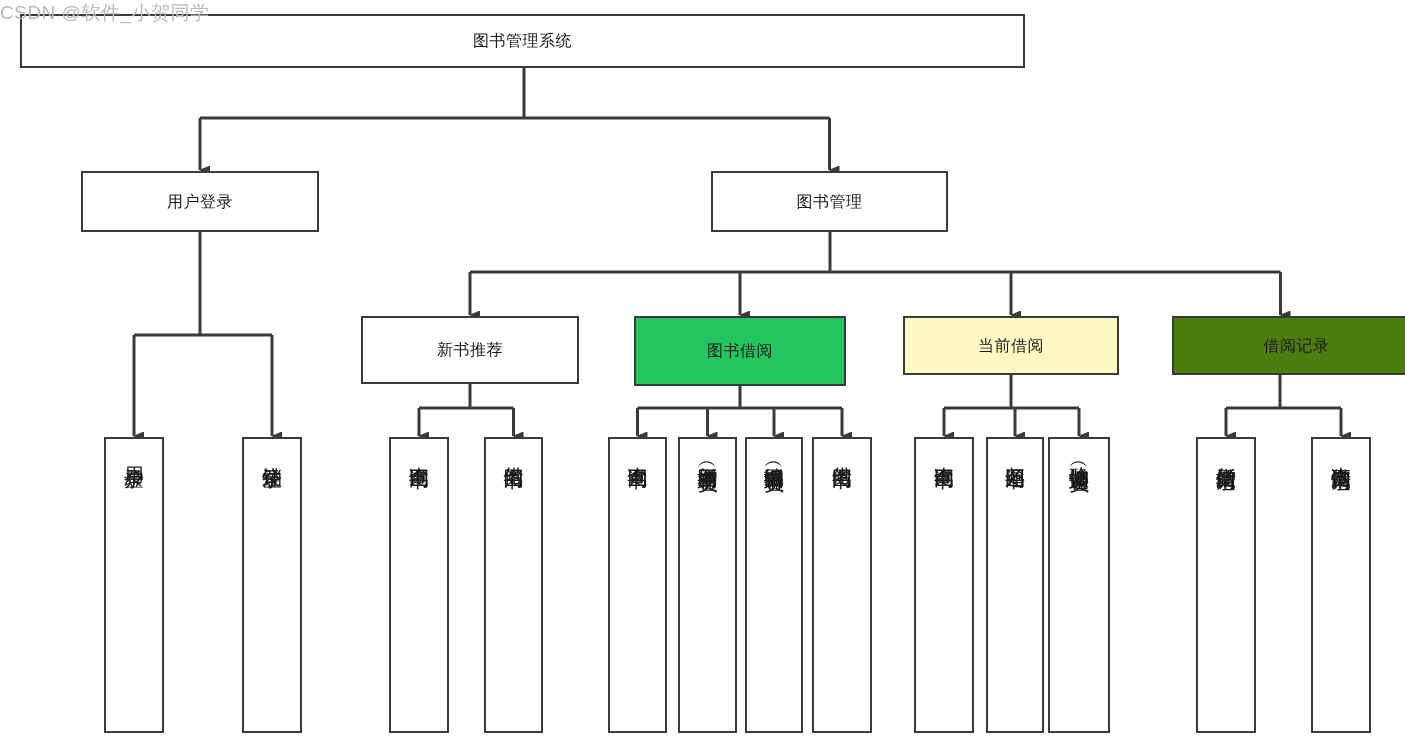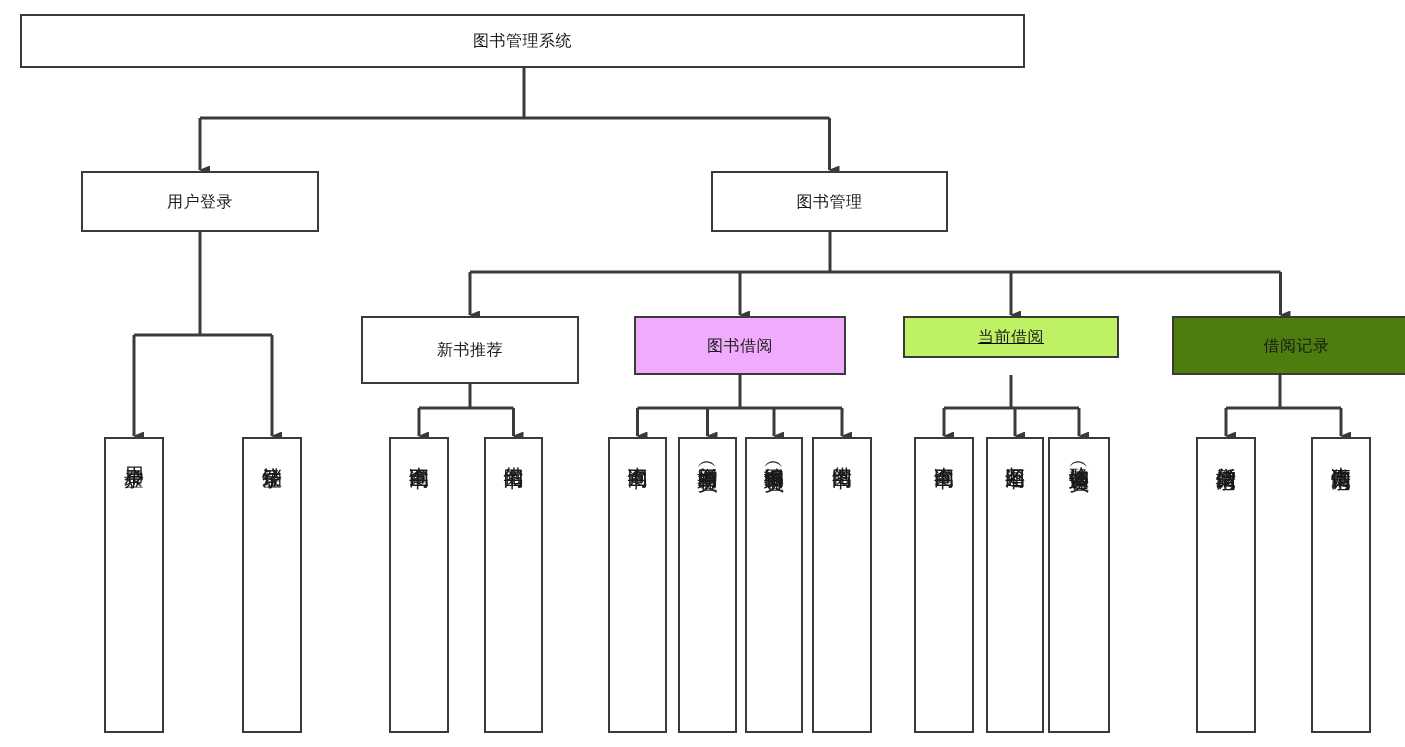--- a/index.html
+++ b/index.html
@@ -123,24 +123,24 @@
       </div>
       <div class="node-box horizontal" style="left: 81px; top: 171px; width: 238px; height: 61px; border-color: rgb(58, 58, 58); background: rgb(255, 255, 255);">
         <span class="node-label" style="color: rgb(26, 26, 26);">用户登录</span>
       </div>
       <div class="node-box horizontal" style="left: 711px; top: 171px; width: 237px; height: 61px; border-color: rgb(58, 58, 58); background: rgb(255, 255, 255);">
         <span class="node-label" style="color: rgb(26, 26, 26);">图书管理</span>
       </div>
       <div class="node-box horizontal" style="left: 361px; top: 316px; width: 218px; height: 68px; border-color: rgb(58, 58, 58); background: rgb(255, 255, 255);">
         <span class="node-label" style="color: rgb(26, 26, 26);">新书推荐</span>
       </div>
-      <div class="node-box horizontal" style="left: 634px; top: 316px; width: 212px; height: 59px; border-color: rgb(58, 58, 58); background: #f0abfc; font-family: Liberation Serif, serif;">
+      <div class="node-box horizontal" style="left: 634px; top: 316px; width: 212px; height: 70px; border-color: rgb(58, 58, 58); background: #22c55e; font-family: Liberation Serif, serif;">
         <span class="node-label" style="color: rgb(26, 26, 26);">图书借阅</span>
       </div>
-      <div class="node-box horizontal" style="left: 903px; top: 316px; width: 216px; height: 42px; border-color: rgb(58, 58, 58); background: #bef264; text-decoration: underline;">
+      <div class="node-box horizontal" style="left: 903px; top: 316px; width: 216px; height: 59px; border-color: rgb(58, 58, 58); background: #fef9c3;">
         <span class="node-label" style="color: rgb(26, 26, 26);">当前借阅</span>
       </div>
       <div class="node-box horizontal" style="left: 1172px; top: 316px; width: 249px; height: 59px; border-color: rgb(58, 58, 58); background: #4d7c0f;">
         <span class="node-label" style="color: rgb(26, 26, 26);">借阅记录</span>
       </div>
       <div class="node-box vertical" style="left: 104px; top: 437px; width: 60px; height: 296px; border-color: rgb(58, 58, 58); background: rgb(255, 255, 255);">
         <span class="node-label" style="color: rgb(26, 26, 26);">用户登录</span>
       </div>
       <div class="node-box vertical" style="left: 242px; top: 437px; width: 60px; height: 296px; border-color: rgb(58, 58, 58); background: rgb(255, 255, 255);">
         <span class="node-label" style="color: rgb(26, 26, 26);">注销登录</span>
@@ -173,13 +173,14 @@
         <span class="node-label" style="color: rgb(26, 26, 26);">确认归还（管理员）</span>
       </div>
       <div class="node-box vertical" style="left: 1196px; top: 437px; width: 60px; height: 296px; border-color: rgb(58, 58, 58); background: rgb(255, 255, 255);">
         <span class="node-label" style="color: rgb(26, 26, 26);">新增借阅记录</span>
       </div>
       <div class="node-box vertical" style="left: 1311px; top: 437px; width: 60px; height: 296px; border-color: rgb(58, 58, 58); background: rgb(255, 255, 255);">
         <span class="node-label" style="color: rgb(26, 26, 26);">查询借阅记录</span>
       </div>
     </div>
 
+  <div class="watermark">CSDN @软件_小贺同学</div>
 </div>
 
 </body></html>

